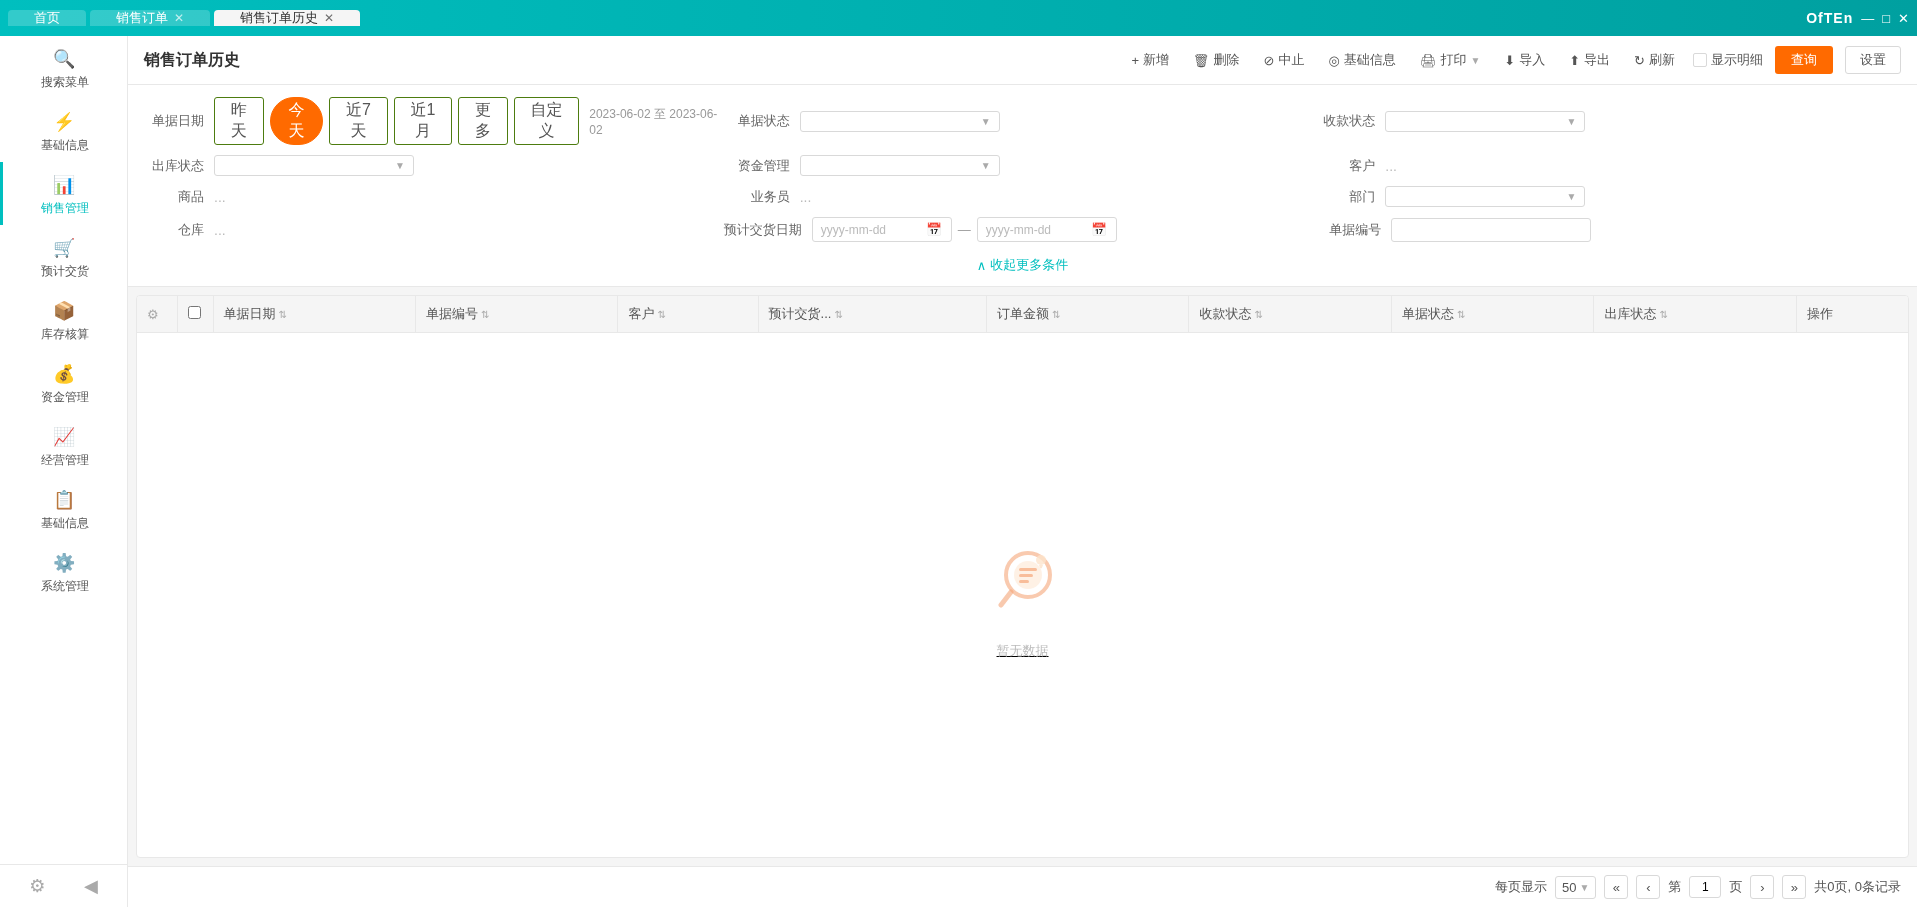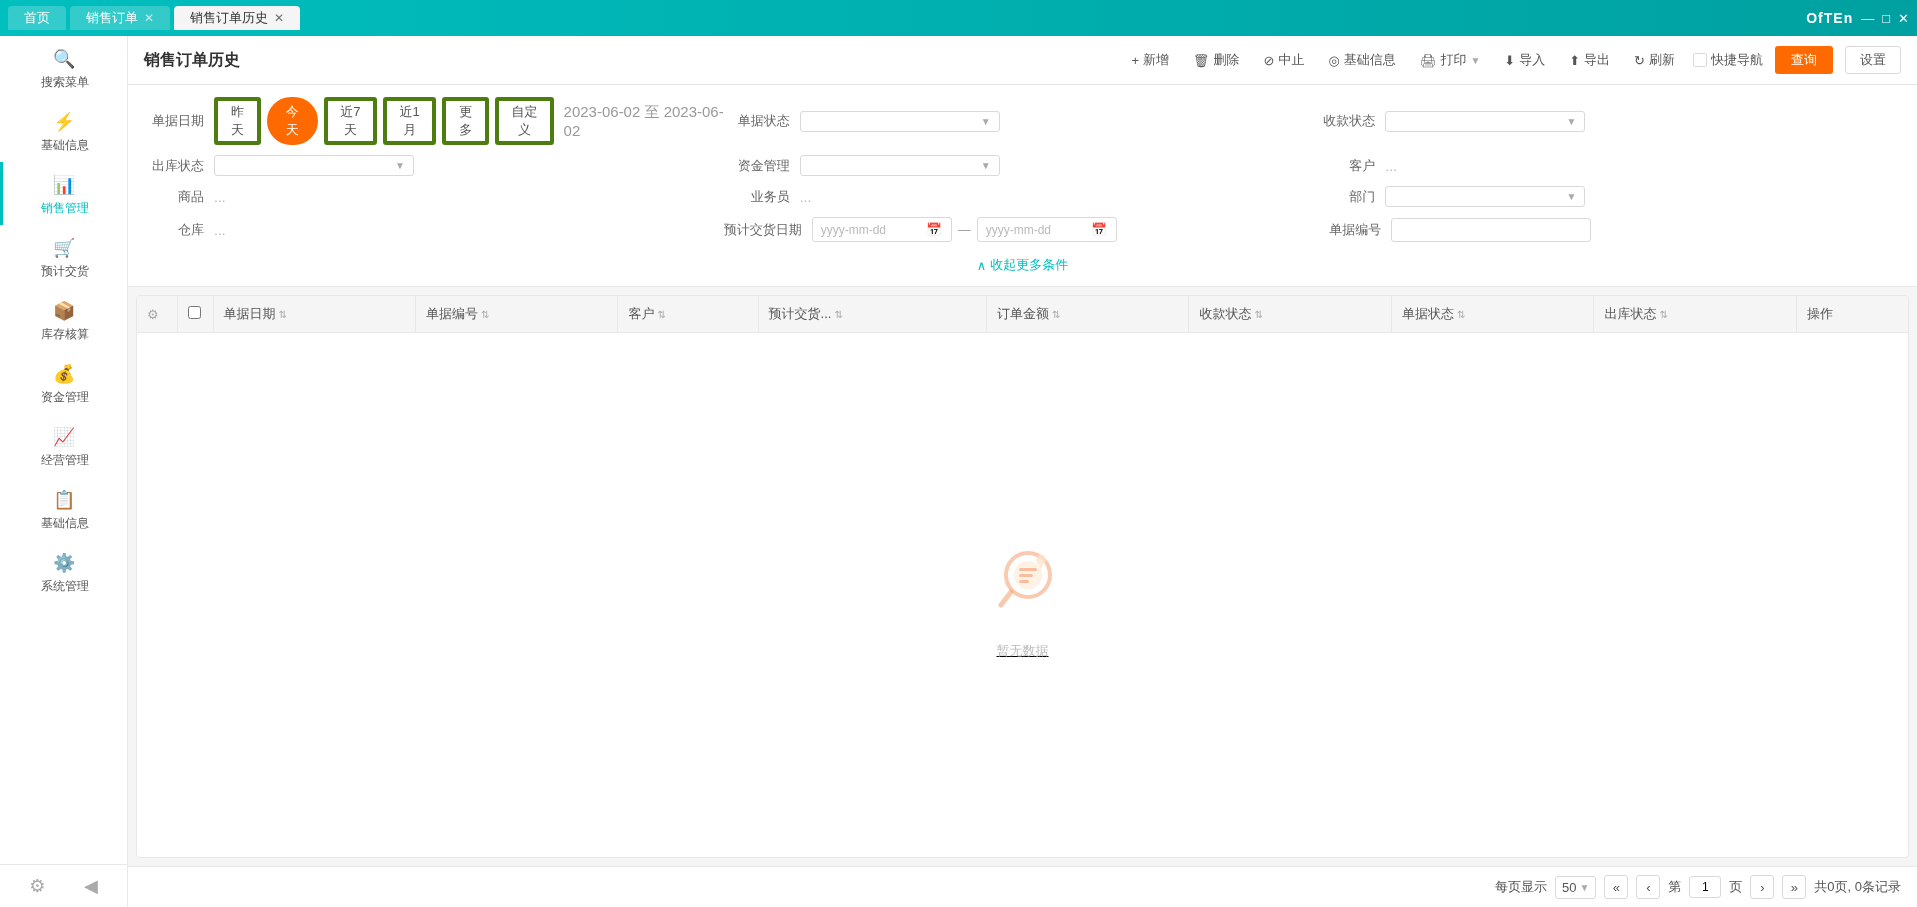--- a/index.html
+++ b/index.html
@@ -9,24 +9,24 @@
     .top-bar {
       height: 36px;
       background: linear-gradient(to right, #00bfbf, #00a0a0);
       display: flex;
       align-items: center;
       padding: 0 8px;
       gap: 4px;
       flex-shrink: 0;
     }
     .tab {
-      height: 24px;
-      display: flex;
-      align-items: center;
-      padding: 0 16px;
+      height: 16px;
+      display: flex;
+      align-items: center;
+      padding: 0 26px;
       border-radius: 4px 4px 0 0;
       cursor: pointer;
       font-size: 13px;
       gap: 6px;
       color: #fff;
     }
     .tab.active {
       background: #f5f5f5;
       color: #333;
     }
@@ -180,35 +180,35 @@
       align-items: center;
       gap: 6px;
     }
     .date-quick-btns {
       display: flex;
       align-items: center;
       gap: 6px;
     }
     .date-quick-btn {
       padding: 2px 8px;
-      border: 4px solid #4d7c0f;
-      border-radius: 3px;
-      cursor: pointer;
-      font-size: 13px;
+      border: 1px solid #4d7c0f;
+      border-radius: 3px;
+      cursor: pointer;
+      font-size: 16px;
       color: #555;
       background: #fff;
     }
     .date-quick-btn.active {
       background: #ff6a00;
       color: #fff;
       border-color: #ff6a00;
       border-radius: 50px;
       padding: 2px 10px;
     }
-    .date-range-text { font-size: 15px; color: #999; margin-left: 4px; }
+    .date-range-text { font-size: 12px; color: #999; margin-left: 4px; }
     .filter-select {
       display: flex;
       align-items: center;
       border: 1px solid #d9d9d9;
       border-radius: 3px;
       padding: 4px 8px;
       background: #fff;
       min-width: 160px;
       cursor: pointer;
       gap: 4px;
@@ -440,21 +440,21 @@
         <div class="toolbar-btn">
           <span class="btn-icon">⬆</span>
           <span>导出</span>
         </div>
         <div class="toolbar-btn">
           <span class="btn-icon">↻</span>
           <span>刷新</span>
         </div>
         <div class="checkbox-display">
           <span style="border:1px solid #d9d9d9;width:14px;height:14px;display:inline-block;border-radius:2px;"></span>
-          <span>快捷导航</span>
+          <span>显示明细</span>
         </div>
         <button class="toolbar-btn-query">查询</button>
         <button class="toolbar-btn-setting">设置</button>
       </div>
     </div>
 
     <div class="filter-area">
 
       <div class="filter-row">
         <span class="filter-label">单据日期</span>

